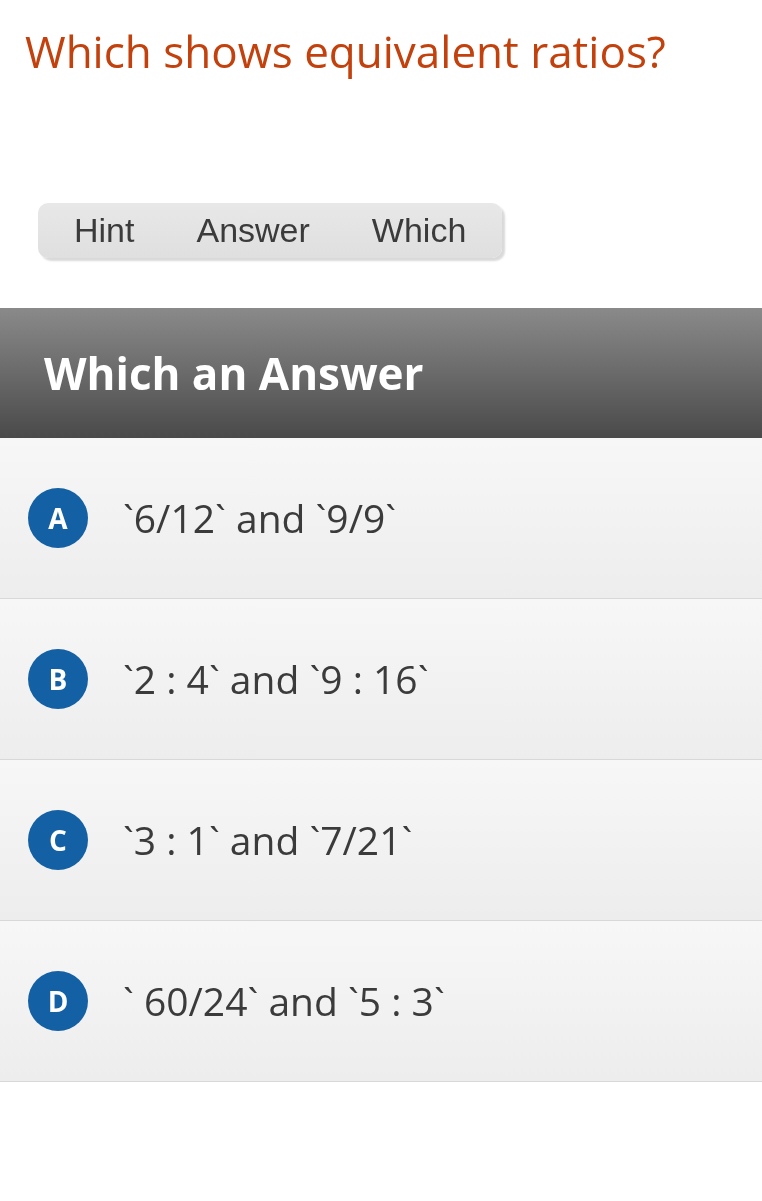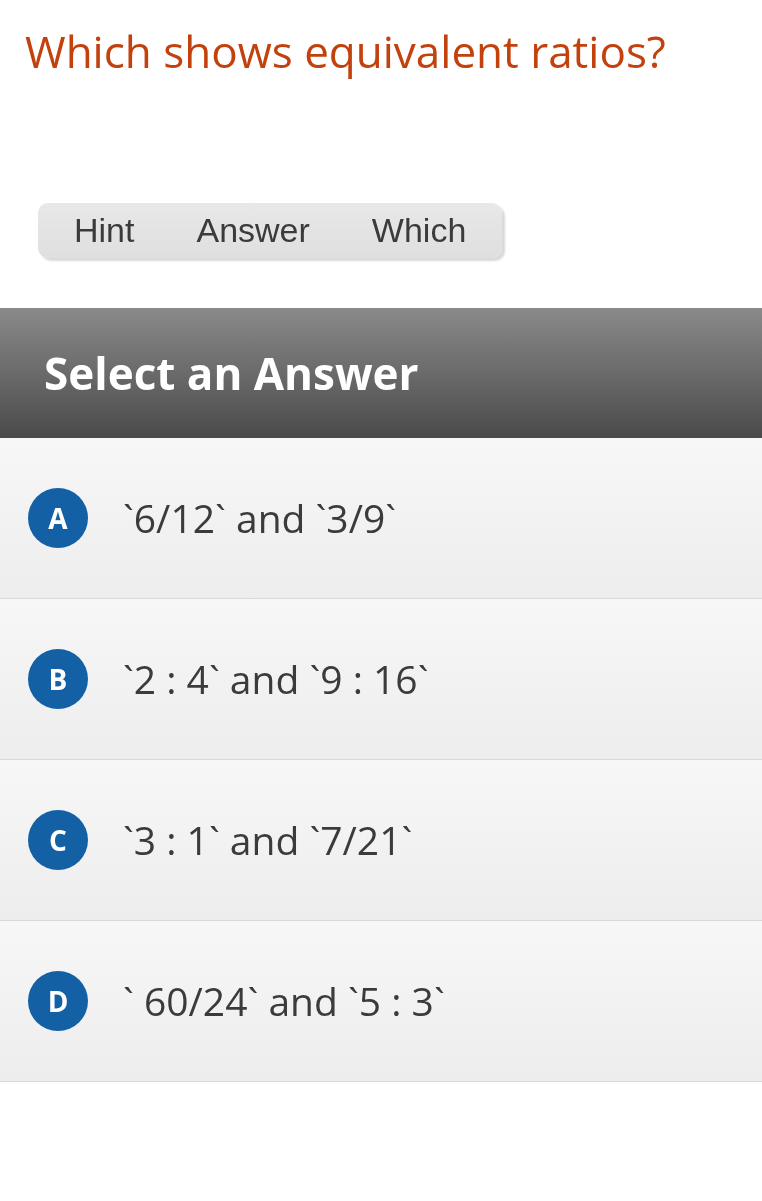--- a/index.html
+++ b/index.html
@@ -92,27 +92,27 @@
 
 <div class="toolbar-wrapper">
   <div class="toolbar">
     <button class="toolbar-btn">Hint</button>
     <button class="toolbar-btn">Answer</button>
     <button class="toolbar-btn">Which</button>
   </div>
 </div>
 
 <div class="answer-header">
-  <div class="answer-header-text">Select an Answer</div>
+  <div class="answer-header-text">Which an Answer</div>
 </div>
 
 <div class="answer-list">
   <div class="answer-item">
     <div class="answer-letter">A</div>
-    <div class="answer-text">`6/12` and `3/9`</div>
+    <div class="answer-text">`6/12` and `9/9`</div>
   </div>
   <div class="answer-item">
     <div class="answer-letter">B</div>
     <div class="answer-text">`2 : 4` and `9 : 16`</div>
   </div>
   <div class="answer-item">
     <div class="answer-letter">C</div>
     <div class="answer-text">`3 : 1` and `7/21`</div>
   </div>
   <div class="answer-item">

